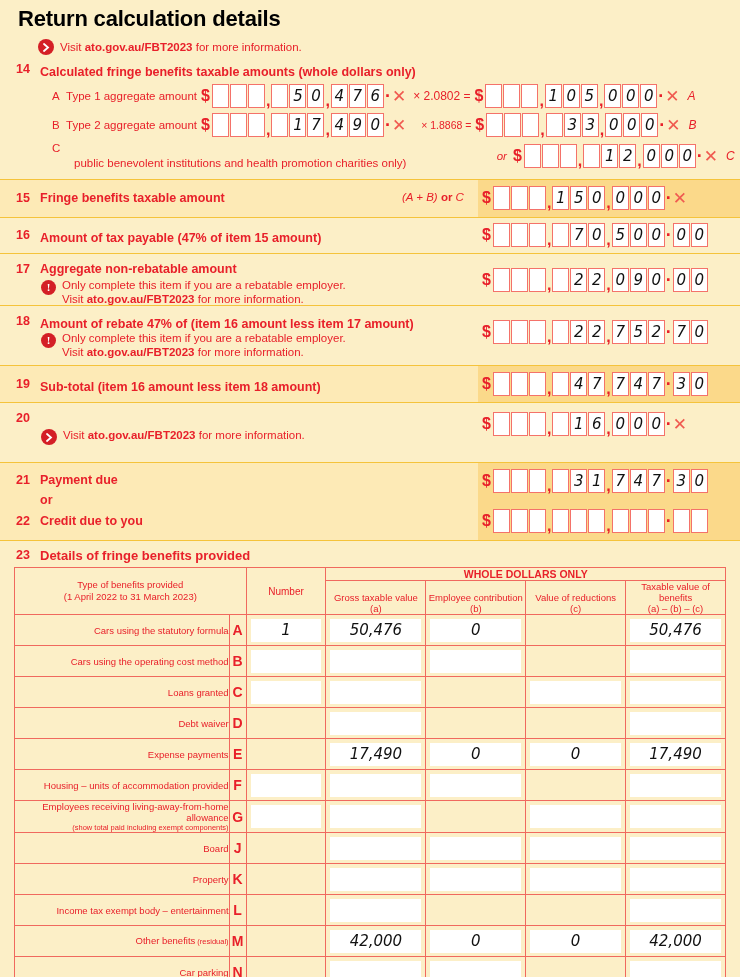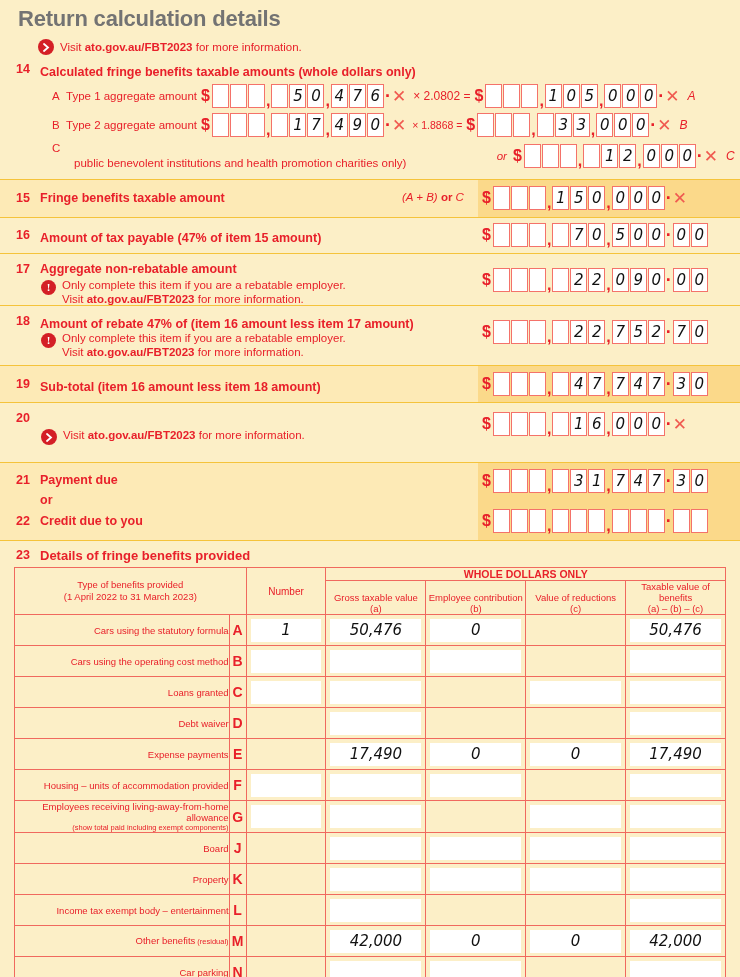--- a/index.html
+++ b/index.html
@@ -10,21 +10,21 @@
     font-family:"Liberation Sans", sans-serif;
     color:#E8202A;
     position:relative;
     overflow:hidden;
     -webkit-font-smoothing:antialiased;
   }
   .page { position:relative; width:740px; height:977px; }
 
   
   .h1 {
-    font-size:22px; font-weight:bold; color:#737373;
+    font-size:22px; font-weight:bold; color:#000000;
     letter-spacing:-0.2px;
     padding:6px 0 0 18px;
   }
   .visit-line { display:flex; align-items:center; gap:6px; padding-left:38px; margin-top:7px; }
   .chev {
     width:16px; height:16px; border-radius:50%; background:#D41F26;
     display:inline-flex; align-items:center; justify-content:center;
     color:#fff; font-size:11px; font-weight:bold; line-height:1; flex:0 0 16px;
   }
   .chev svg { display:block; }
@@ -203,21 +203,21 @@
           </span>
         <span class="comma">,</span>
         <span class="grp">
             <span class="box">4</span>
             <span class="box">9</span>
             <span class="box last">0</span>
           </span>
         <span class="dot">·</span>
         <span class="xmark">✕</span>
       </span>
-      <span style="font-size:10.5px;margin-left:6px;">× 1.8868 =</span>
+      <span style="font-size:10.5px;margin-left:15px;">× 1.8868 =</span>
       <span class="money" style="margin-left:4px;">
         <span class="dollar">$</span>
         <span class="grp">
             <span class="box"></span>
             <span class="box"></span>
             <span class="box last"></span>
           </span>
         <span class="comma">,</span>
         <span class="grp">
             <span class="box"></span>

